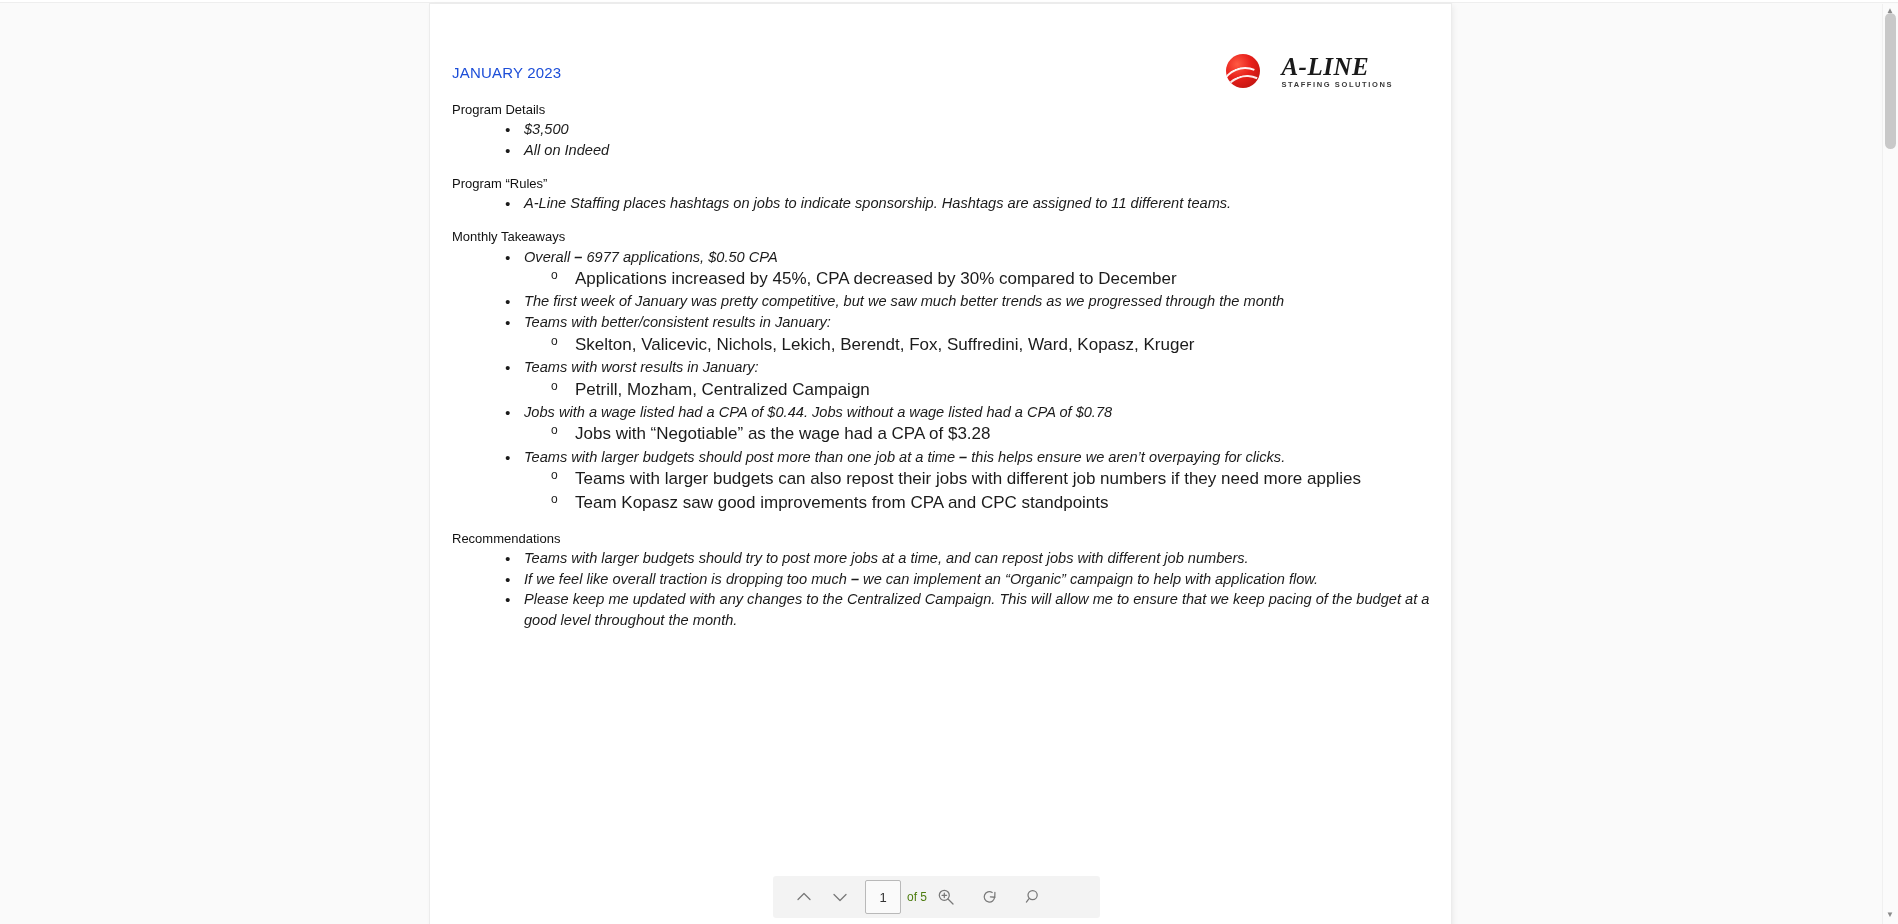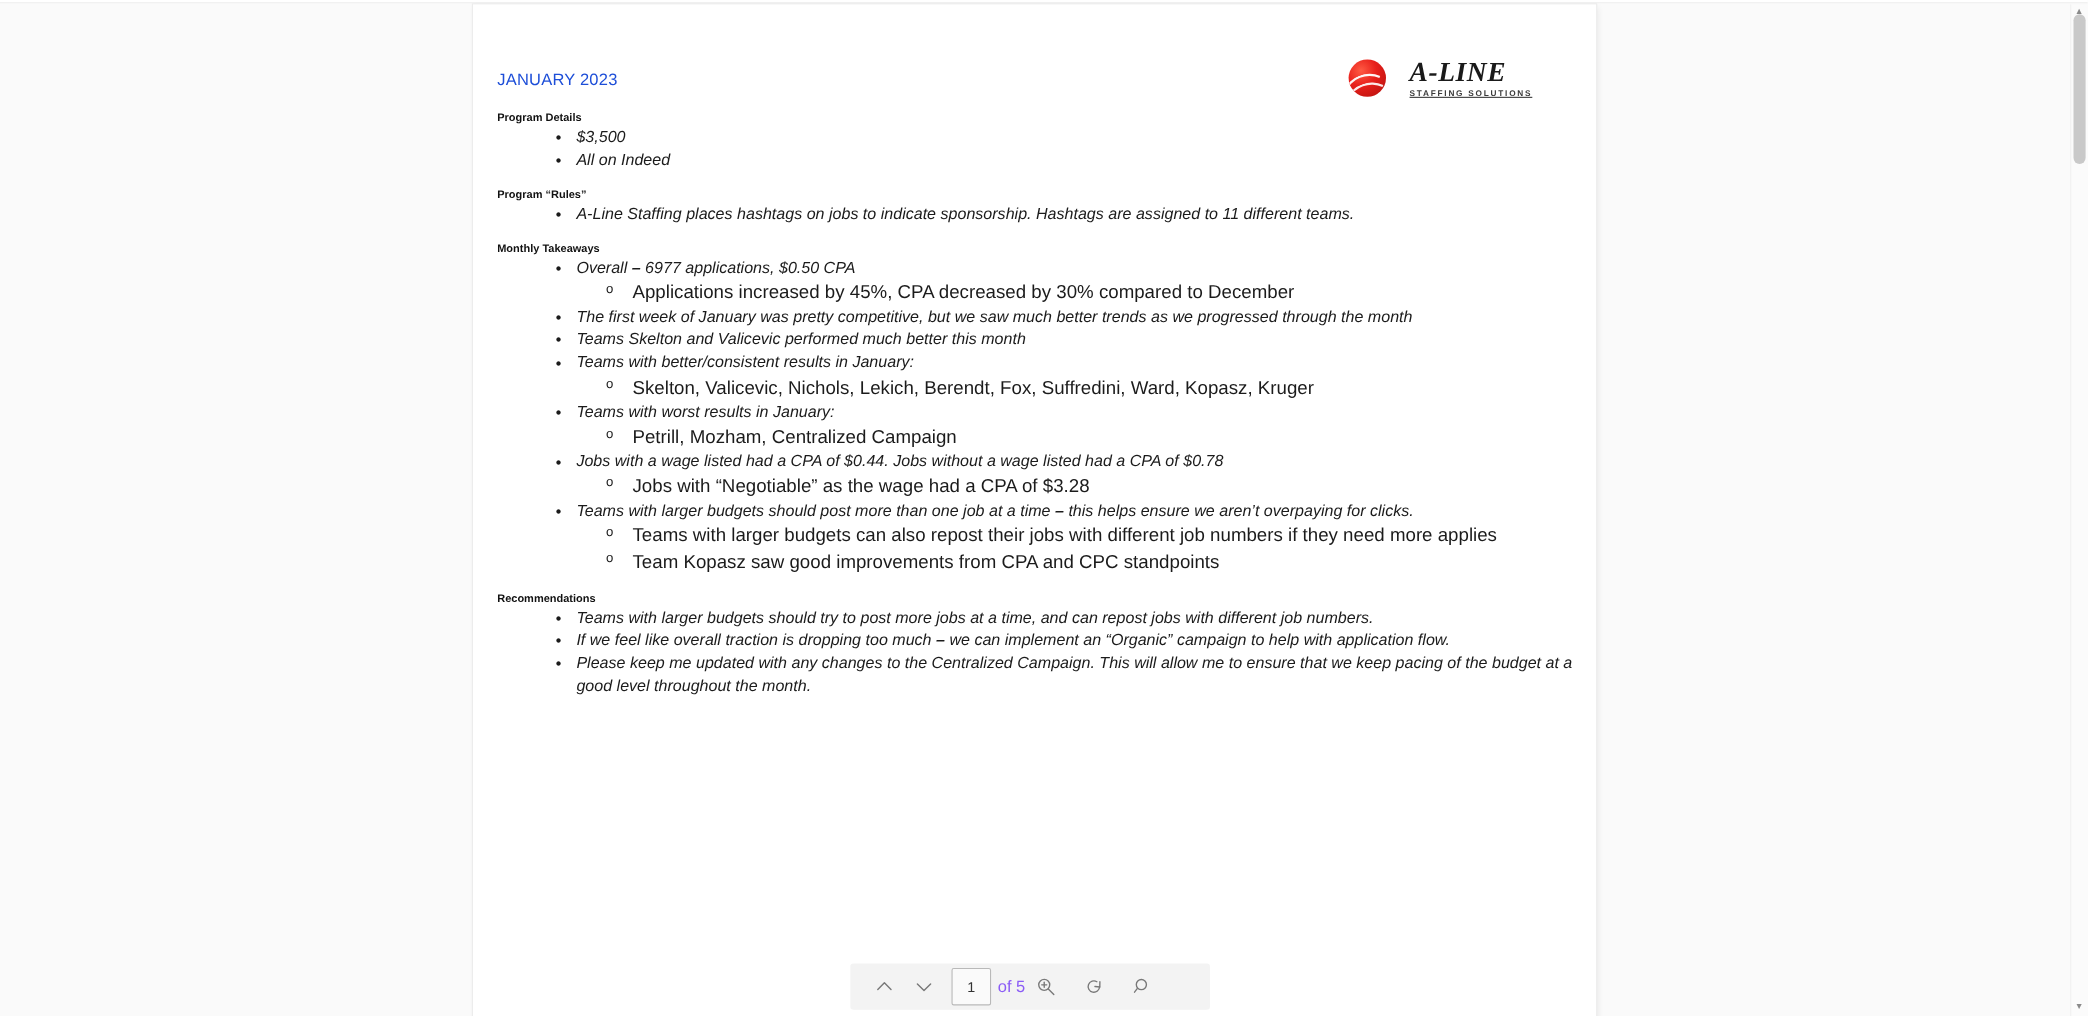--- a/index.html
+++ b/index.html
@@ -92,21 +92,20 @@
     display: block;
   }
   .logo-sub {
     font-size: 7.5px;
     font-weight: bold;
     letter-spacing: 1.6px;
     color: #3a3a3a;
     display: block;
     margin-top: 2px;
     text-align: right;
-    text-decoration: underline;
   }
 
   
   .doc {
     position: absolute;
     left: 0; top: 0;
     width: 1021px;
     color: #1a1a1a;
     font-size: 14.5px;
   }
@@ -120,22 +119,22 @@
   }
 
   .body-block {
     position: absolute;
     left: 22px;
     top: 97px;
     width: 980px;
   }
 
   h3.sec {
-    font-size: 10px;
-    font-weight: bold;
+    font-size: 13px;
+    font-weight: normal;
     margin: 0;
     padding: 0;
     color: #111;
     line-height: 1.42;
   }
   .gap { height: 14px; }
 
   ul.l1 {
     list-style: none;
     margin: 0;
@@ -210,22 +209,22 @@
     background: rgba(255,255,255,0.55);
     border: 1px solid #b9b9b9;
     border-radius: 2px;
     text-align: center;
     font-size: 13px;
     color: #333;
     font-family: "Liberation Sans", sans-serif;
     padding: 0;
   }
   .of-label {
-    font-size: 15px;
-    color: #8b5cf6;
+    font-size: 12px;
+    color: #4d7c0f;
     white-space: nowrap;
   }
   .tb-spacer { width: 6px; }
 
   
   .scrollbar-track {
     position: absolute;
     right: 0; top: 4px;
     width: 16px;
     height: 920px;
@@ -295,23 +294,20 @@
               <li>
                 <span class="btxt">Overall <span class="b">–</span> 6977 applications, $0.50 CPA</span>
                 <ul class="l2">
                   <li>Applications increased by 45%, CPA decreased by 30% compared to December</li>
                 </ul>
               </li>
               <li>
                 <span class="btxt">The first week of January was pretty competitive, but we saw much better trends as we progressed through the month</span>
               </li>
               <li>
-                <span class="btxt">Teams Skelton and Valicevic performed much better this month</span>
-              </li>
-              <li>
                 <span class="btxt">Teams with better/consistent results in January:</span>
                 <ul class="l2">
                   <li>Skelton, Valicevic, Nichols, Lekich, Berendt, Fox, Suffredini, Ward, Kopasz, Kruger</li>
                 </ul>
               </li>
               <li>
                 <span class="btxt">Teams with worst results in January:</span>
                 <ul class="l2">
                   <li>Petrill, Mozham, Centralized Campaign</li>
                 </ul>

